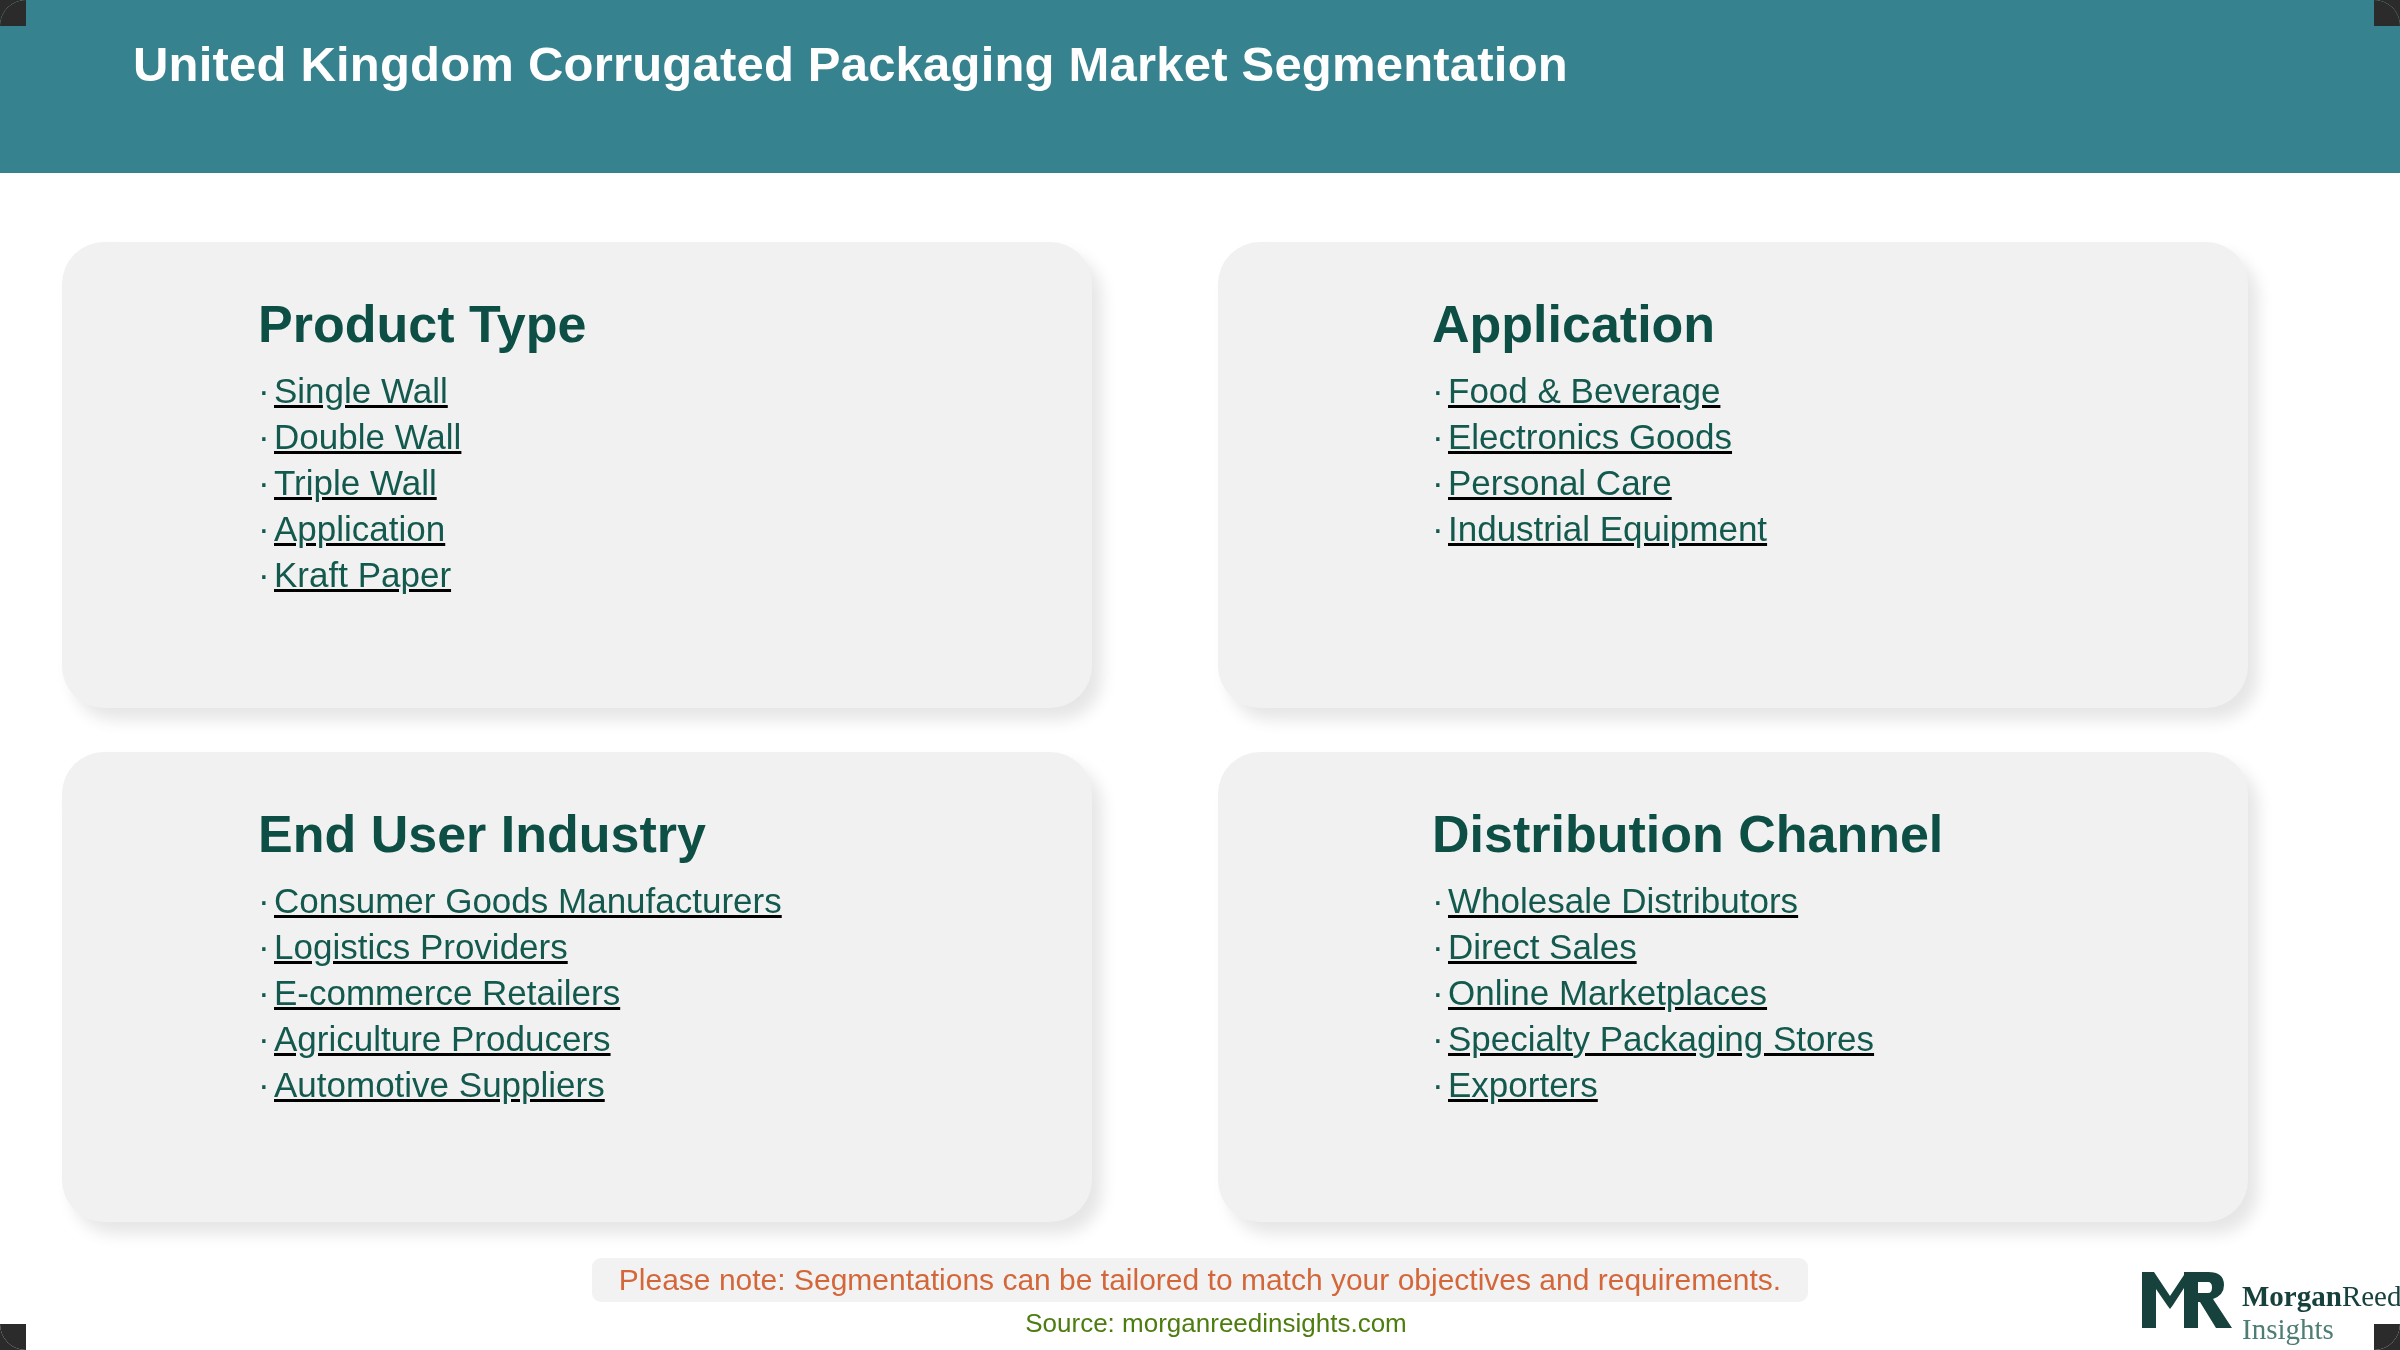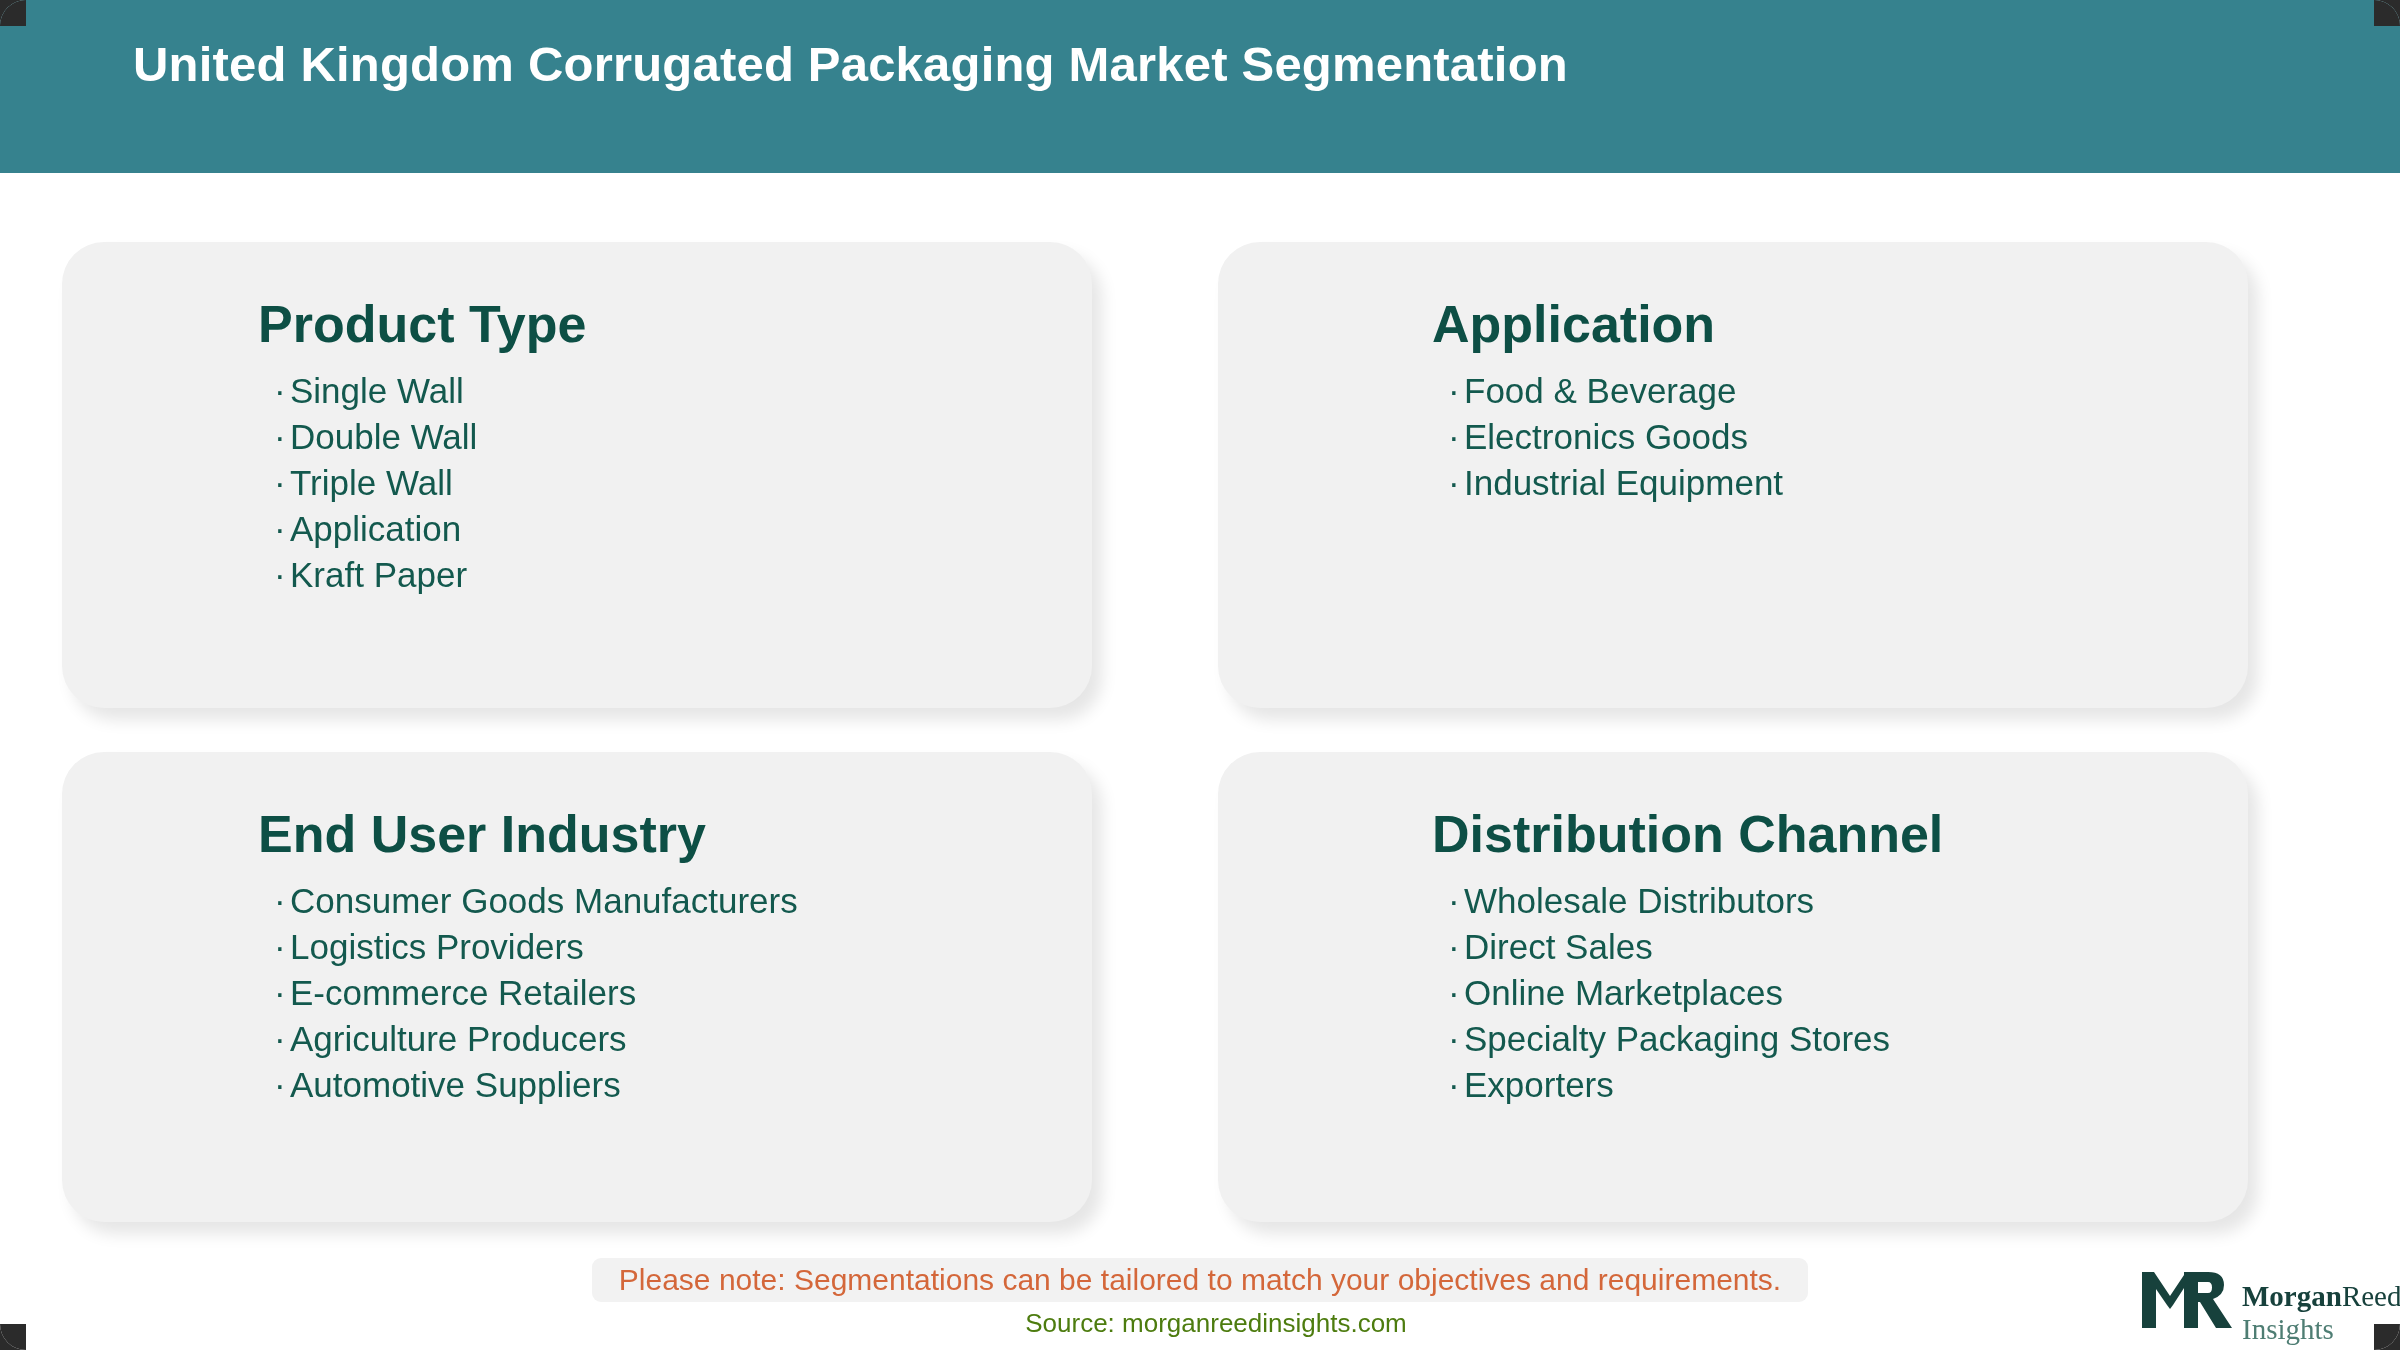--- a/index.html
+++ b/index.html
@@ -63,22 +63,23 @@
   .card-heading {
     font-size: 52px;
     font-weight: bold;
     color: #0d4f45;
     margin: 0 0 16px 0;
     line-height: 1.05;
     white-space: nowrap;
   }
   .card-list {
     list-style: none;
-    margin: 16px;
+    margin: 0;
     padding: 0;
+    text-decoration: underline;
   }
   .card-list li {
     font-size: 35px;
     color: #13594e;
     line-height: 46px;
     white-space: nowrap;
   }
   .bullet-dot {
     display: inline-block;
     width: 16px;
@@ -187,20 +188,21 @@
       </ul>
     </div>
   </div>
 
   <div class="card" id="card-application">
     <div class="card-inner">
       <h2 class="card-heading">Application</h2>
       <ul class="card-list">
         <li><span class="bullet-dot">·</span><span>Food &amp; Beverage</span></li>
         <li><span class="bullet-dot">·</span><span>Electronics Goods</span></li>
+        <li><span class="bullet-dot">·</span><span>Personal Care</span></li>
         <li><span class="bullet-dot">·</span><span>Industrial Equipment</span></li>
       </ul>
     </div>
   </div>
 
   <div class="card" id="card-end-user">
     <div class="card-inner">
       <h2 class="card-heading">End User Industry</h2>
       <ul class="card-list">
         <li><span class="bullet-dot">·</span><span>Consumer Goods Manufacturers</span></li>

